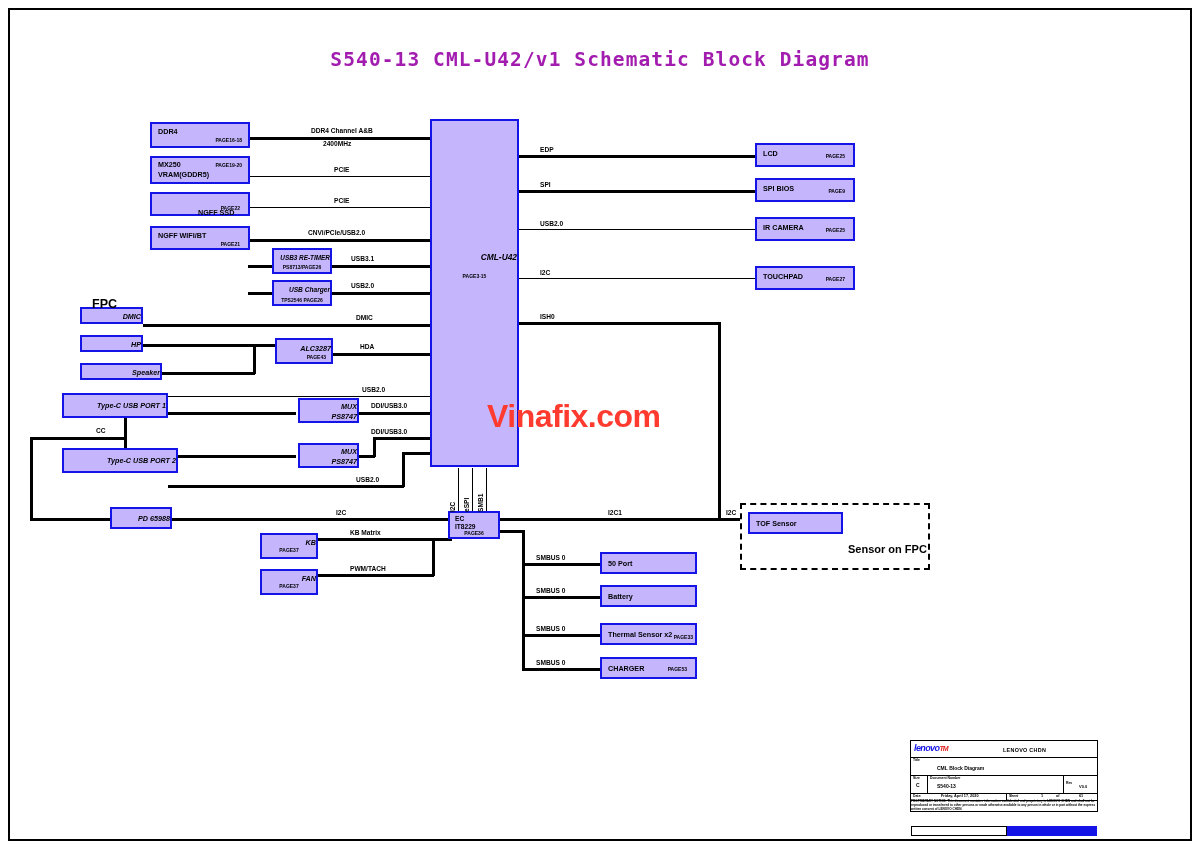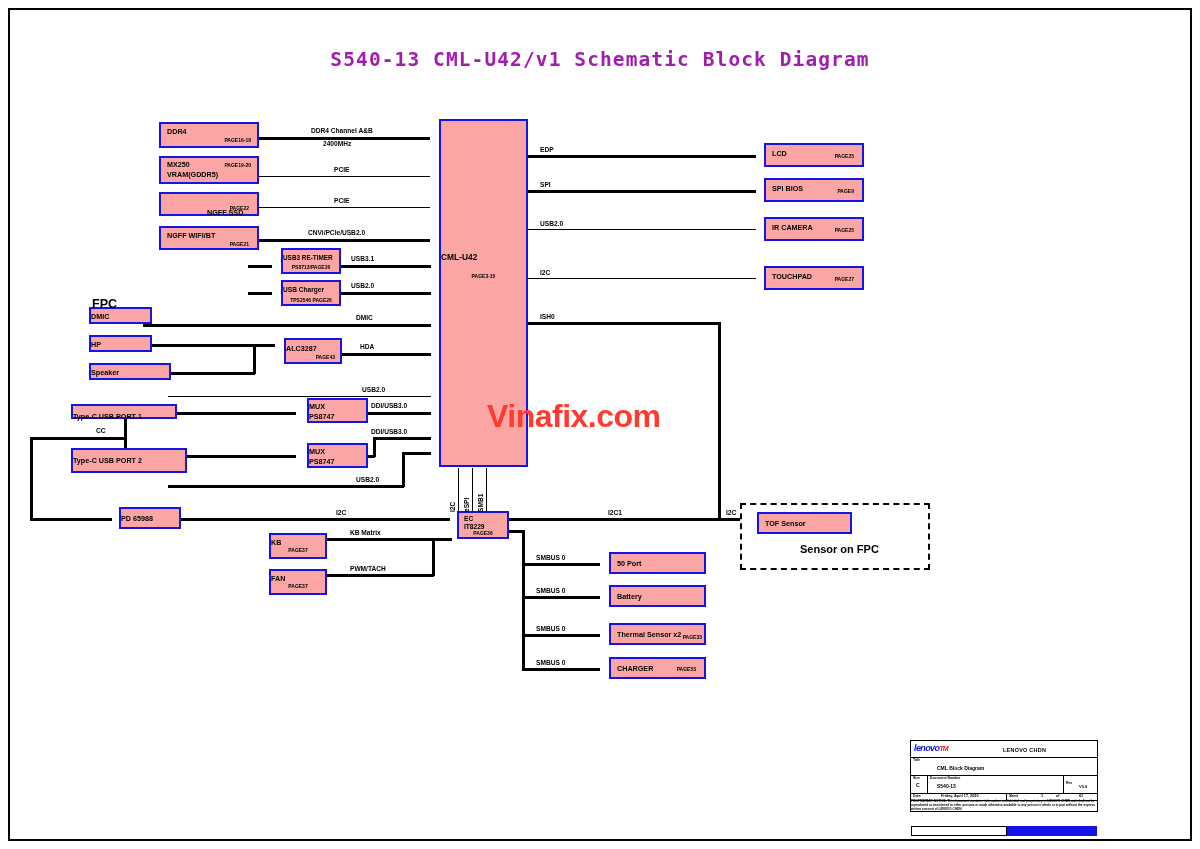--- a/index.html
+++ b/index.html
@@ -40,35 +40,34 @@
     letter-spacing: 1.1px;
     color: #a21caf;
     white-space: nowrap;
   }
 
   
   .blk {
     position: absolute;
     box-sizing: border-box;
     border: 2px solid #1414e6;
-    background: #fca5a5;
+    background: #c4b5fd;
     color: #000000;
     z-index: 5;
-    margin-left: 9px;
   }
   .blk .t {
     position: absolute;
     font-size: 7.2px;
     font-weight: bold;
     color: #000000;
     white-space: nowrap;
     line-height: 1.15;
   }
   .blk .t.l { left: 6px; }
-  .blk .t.c { left: 0; width: 100%; text-align: left; }
+  .blk .t.c { left: 0; width: 100%; text-align: right; font-style: italic; }
   .blk .pg {
     position: absolute;
     font-size: 5px;
     font-weight: bold;
     color: #000000;
     white-space: nowrap;
   }
 
   
   .w {
@@ -340,21 +339,21 @@
   </div>
   <div class="blk" style="left:80px; top:363px; width:82px; height:17px;">
     <span class="t c" style="top:4px;">Speaker</span>
   </div>
 
   <div class="blk" style="left:275px; top:338px; width:58px; height:26px;">
     <span class="t c" style="top:5px;">ALC3287</span>
     <span class="pg" style="right:5px; bottom:2px;">PAGE43</span>
   </div>
 
-  <div class="blk" style="left:62px; top:404px; width:106px; height:15px;">
+  <div class="blk" style="left:62px; top:393px; width:106px; height:25px;">
     <span class="t c" style="top:7px;">Type-C USB PORT 1</span>
   </div>
   <div class="blk" style="left:62px; top:448px; width:116px; height:25px;">
     <span class="t c" style="top:7px;">Type-C USB PORT 2</span>
   </div>
 
   <div class="blk" style="left:298px; top:398px; width:61px; height:25px;">
     <span class="t c" style="top:3px;">MUX</span>
     <span class="t c" style="top:13px;">PS8747</span>
   </div>
@@ -416,21 +415,21 @@
   </div>
   <div class="blk" style="left:600px; top:657px; width:97px; height:22px;">
     <span class="t l" style="top:6px;">CHARGER</span>
     <span class="pg" style="right:8px; bottom:5px;">PAGE53</span>
   </div>
 
   <div class="dashbox" style="left:740px; top:503px; width:190px; height:67px;"></div>
   <div class="blk" style="left:748px; top:512px; width:95px; height:22px;">
     <span class="t l" style="top:6px;">TOF Sensor</span>
   </div>
-  <div class="lbl sensorfpc" style="left:800px; top:543px;">Sensor on FPC</div>
+  <div class="lbl sensorfpc" style="left:848px; top:543px;">Sensor on FPC</div>
 
   <div class="sig" style="left:311px; top:127px;">DDR4 Channel A&amp;B</div>
   <div class="sig" style="left:323px; top:140px;">2400MHz</div>
   <div class="sig" style="left:334px; top:166px;">PCIE</div>
   <div class="sig" style="left:334px; top:197px;">PCIE</div>
   <div class="sig" style="left:308px; top:229px;">CNVi/PCIe/USB2.0</div>
   <div class="sig" style="left:351px; top:255px;">USB3.1</div>
   <div class="sig" style="left:351px; top:282px;">USB2.0</div>
   <div class="sig" style="left:356px; top:314px;">DMIC</div>
   <div class="sig" style="left:360px; top:343px;">HDA</div>

